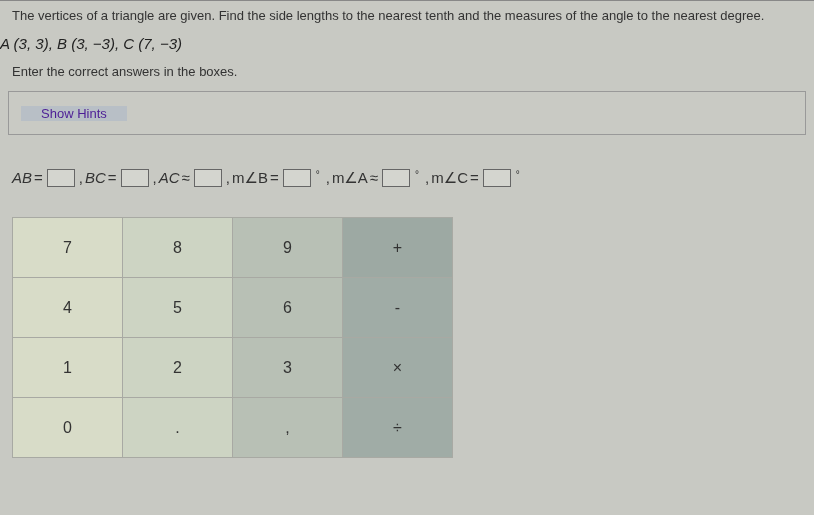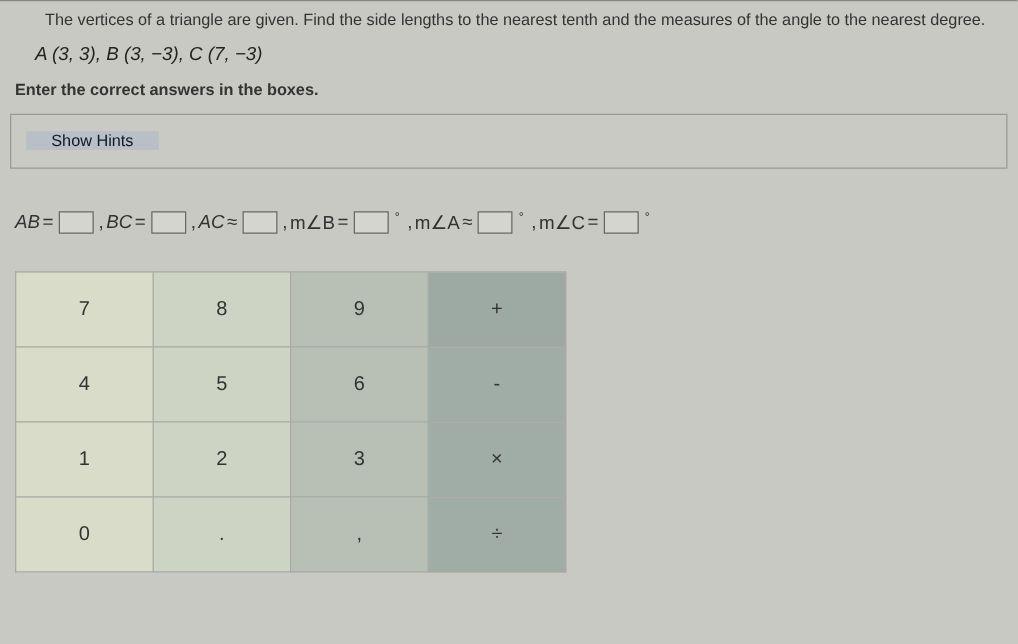--- a/index.html
+++ b/index.html
@@ -8,46 +8,44 @@
       background: #c8c9c3;
       width: 814px;
       height: 515px;
       overflow: hidden;
       color: #333;
     }
     .problem-header {
       padding: 8px 24px 4px 12px;
       font-size: 13px;
       color: #333;
-      margin-left: 24px;
     }
     .vertices {
-      padding: 8px 28px;
+      padding: 8px 0;
       font-size: 15px;
       font-style: italic;
       color: #222;
     }
     .instruction {
       padding: 4px 12px 8px 12px;
       font-size: 13px;
       color: #333;
-      font-weight: bold;
     }
     .hints-container {
       border: 1px solid #999;
       margin: 4px 8px;
       padding: 12px;
       background: #c9cac4;
     }
     .show-hints-btn {
       background: #b8bfc6;
       border: none;
       padding: 0 20px;
       font-size: 13px;
-      color: #0f172a;
+      color: #4c1d95;
       cursor: pointer;
     }
     .equation-row {
       padding: 30px 12px 20px 12px;
       font-size: 15px;
       color: #333;
       display: flex;
       align-items: flex-start;
       flex-wrap: wrap;
       gap: 2px;

